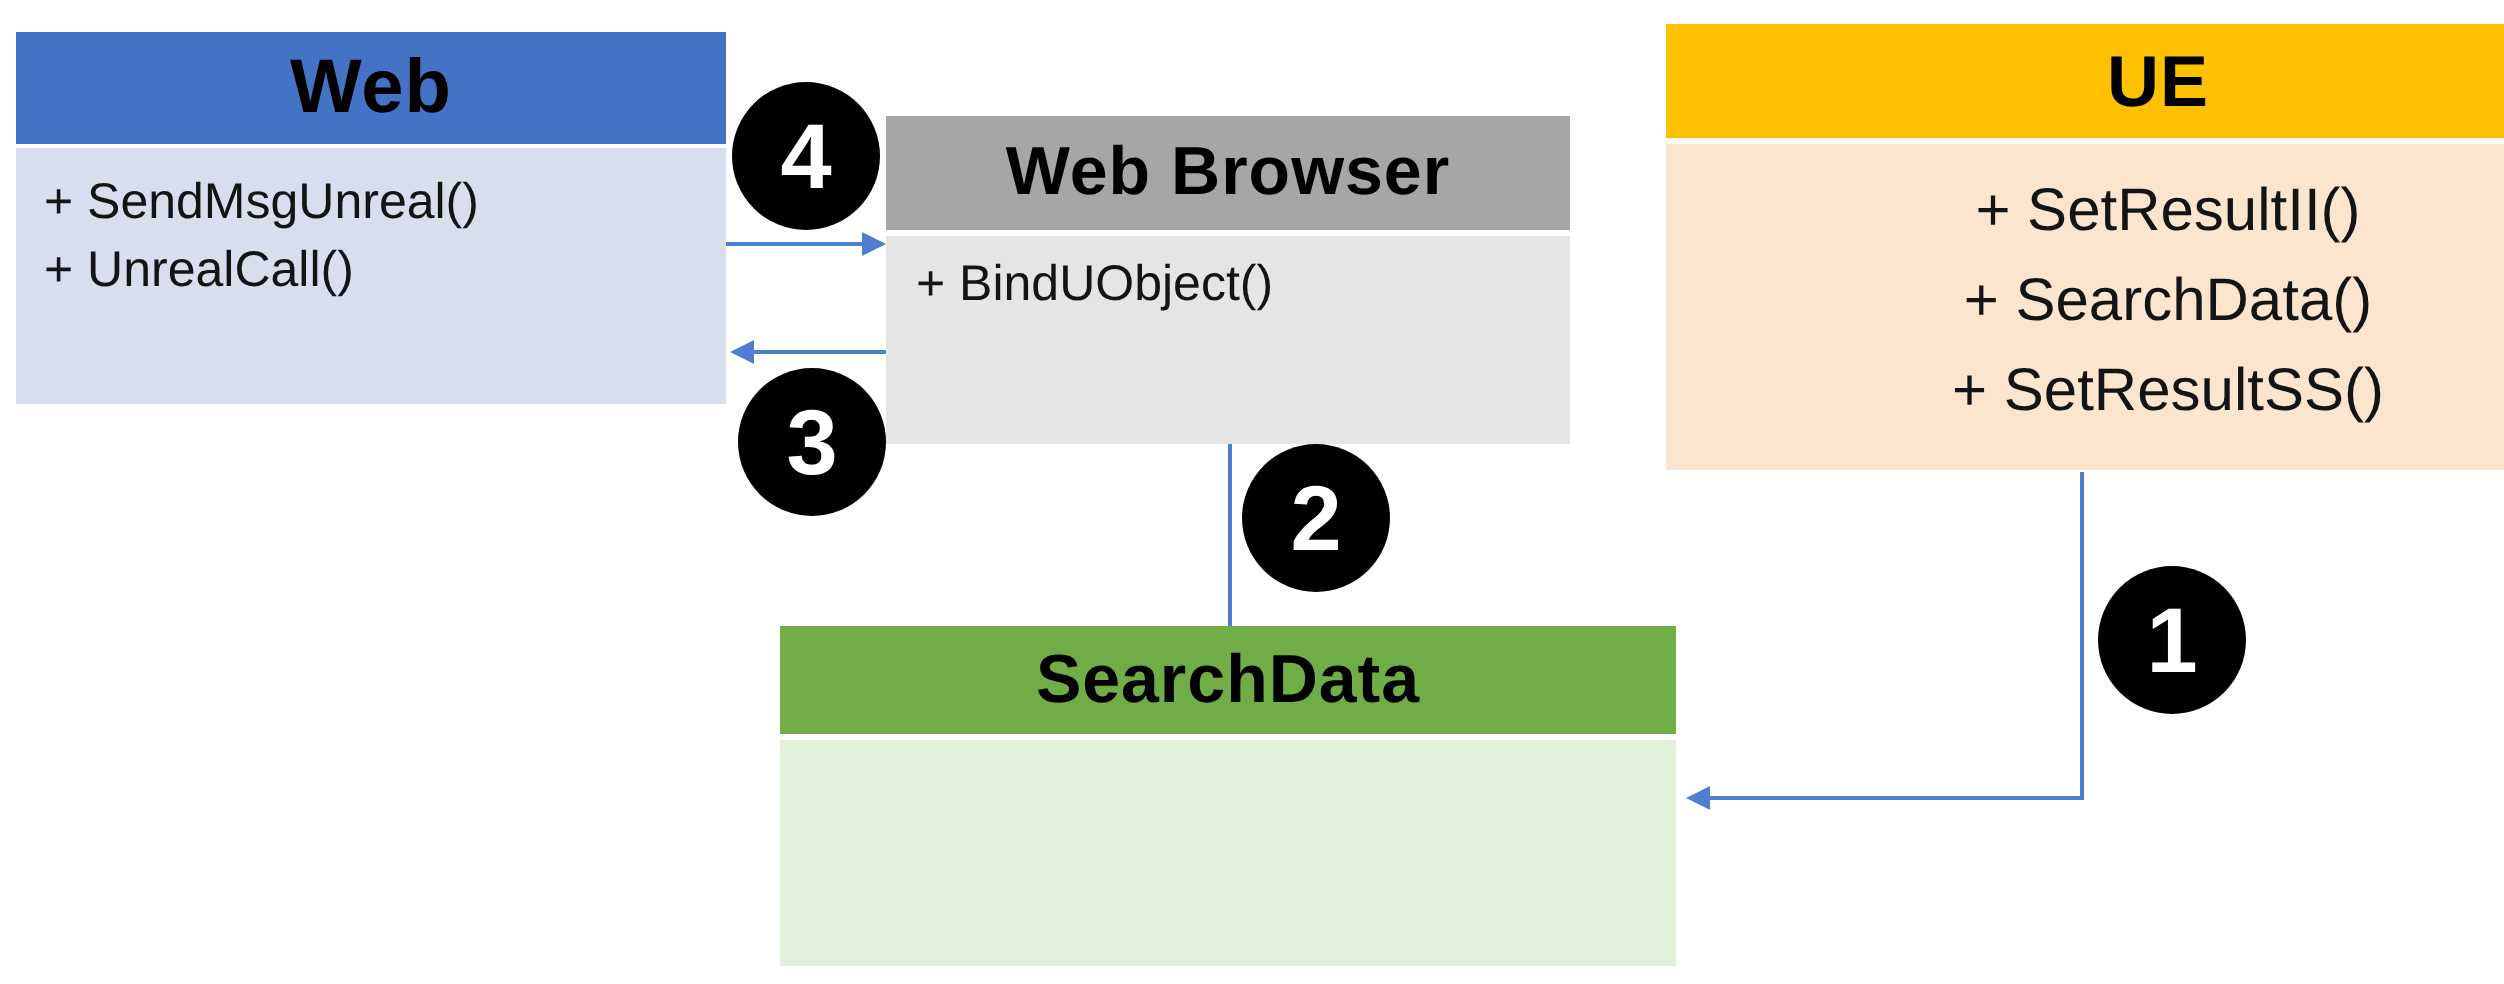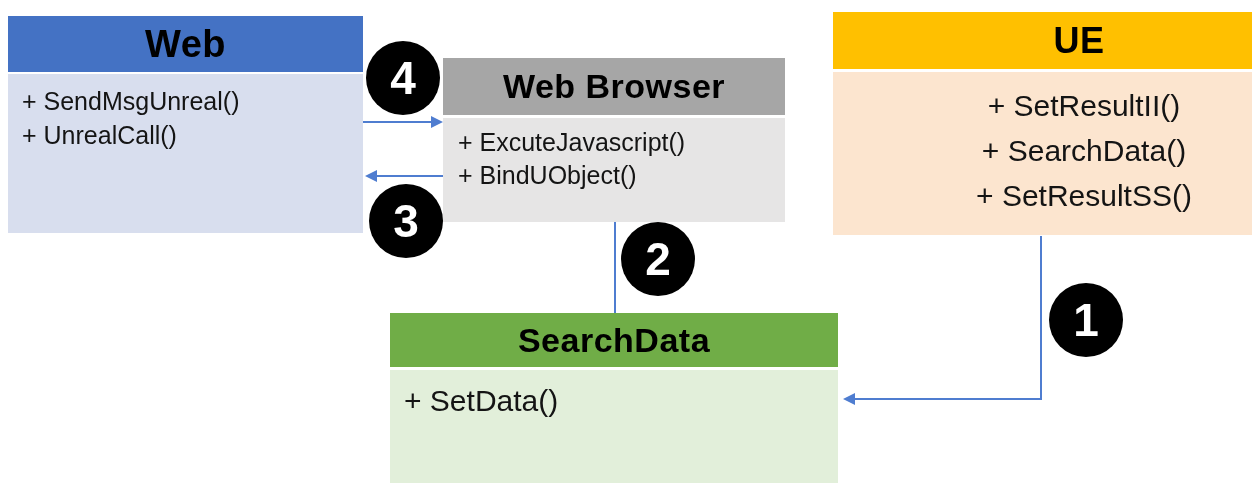--- a/index.html
+++ b/index.html
@@ -46,21 +46,21 @@
   }
   .uml-body {
     box-sizing: border-box;
     color: #141414;
   }
   .method {
     white-space: nowrap;
   }
   
   .box-web .uml-header      { height: 56px; font-size: 38px; }
-  .box-web .uml-body        { margin-top: 2px; height: 159px; padding: 10px 0 0 14px; }
+  .box-web .uml-body        { margin-top: 2px; height: 128px; padding: 10px 0 0 14px; }
   .box-web .method          { font-size: 25px; line-height: 34px; }
 
   .box-browser .uml-header  { height: 57px; font-size: 34px; }
   .box-browser .uml-body    { margin-top: 3px; height: 104px; padding: 8px 0 0 15px; }
   .box-browser .method      { font-size: 25px; line-height: 33px; }
 
   .box-ue .uml-header       { height: 57px; font-size: 36px; }
   .box-ue .uml-body         { margin-top: 3px; height: 163px; padding: 11px 0 0 10px; text-align: center; }
   .box-ue .method           { font-size: 30px; line-height: 45px; }
 
@@ -115,38 +115,36 @@
     <div class="uml-header" style="background-color: rgb(68, 114, 196);">Web</div>
     <div class="uml-body" style="background-color: rgb(216, 222, 238);">
       <div class="method">+ SendMsgUnreal()</div>
       <div class="method">+ UnrealCall()</div>
     </div>
   </div>
 
   <div class="uml-box box-browser" style="left:443px; top:38px; width:342px;margin-top:20px;">
     <div class="uml-header" style="background-color: rgb(166, 166, 166);">Web Browser</div>
     <div class="uml-body" style="background-color: rgb(230, 229, 229);">
-      <div class="method">+ ExcuteJavascript()</div>
       <div class="method">+ BindUObject()</div>
     </div>
   </div>
 
   <div class="uml-box box-ue" style="left:833px; top:12px; width:492px;">
     <div class="uml-header" style="background-color: rgb(255, 192, 0);">UE</div>
     <div class="uml-body" style="background-color: rgb(252, 229, 207);">
       <div class="method">+ SetResultII()</div>
       <div class="method">+ SearchData()</div>
       <div class="method">+ SetResultSS()</div>
     </div>
   </div>
 
   <div class="uml-box box-jsm" style="left:390px; top:313px; width:448px;">
     <div class="uml-header" style="background-color: rgb(112, 173, 71);">SearchData</div>
     <div class="uml-body" style="background-color: rgb(226, 239, 218);">
-      <div class="method">+ SetData()</div>
     </div>
   </div>
 
   <div class="step-badge" style="left:366px; top:41px;">4</div>
   <div class="step-badge" style="left:369px; top:184px;">3</div>
   <div class="step-badge" style="left:621px; top:222px;">2</div>
   <div class="step-badge" style="left:1049px; top:283px;">1</div>
 
 </div>
 

